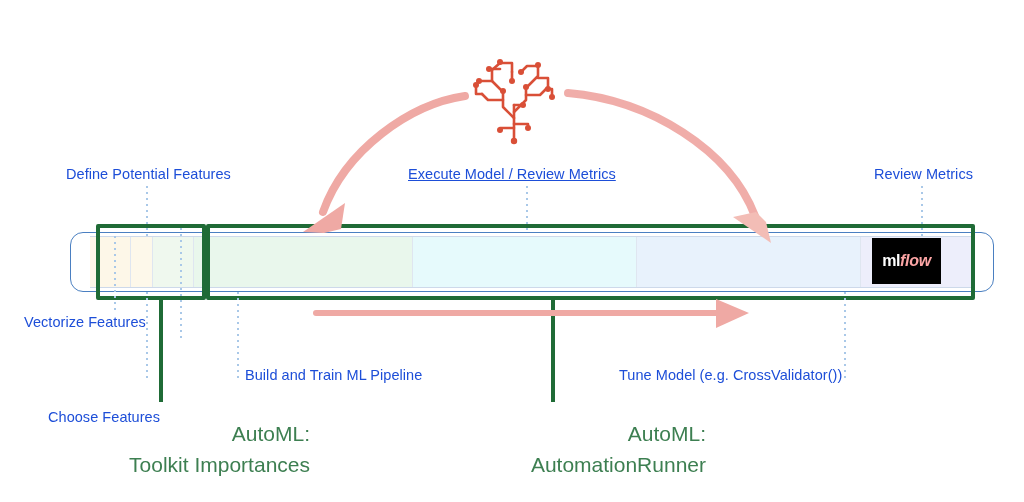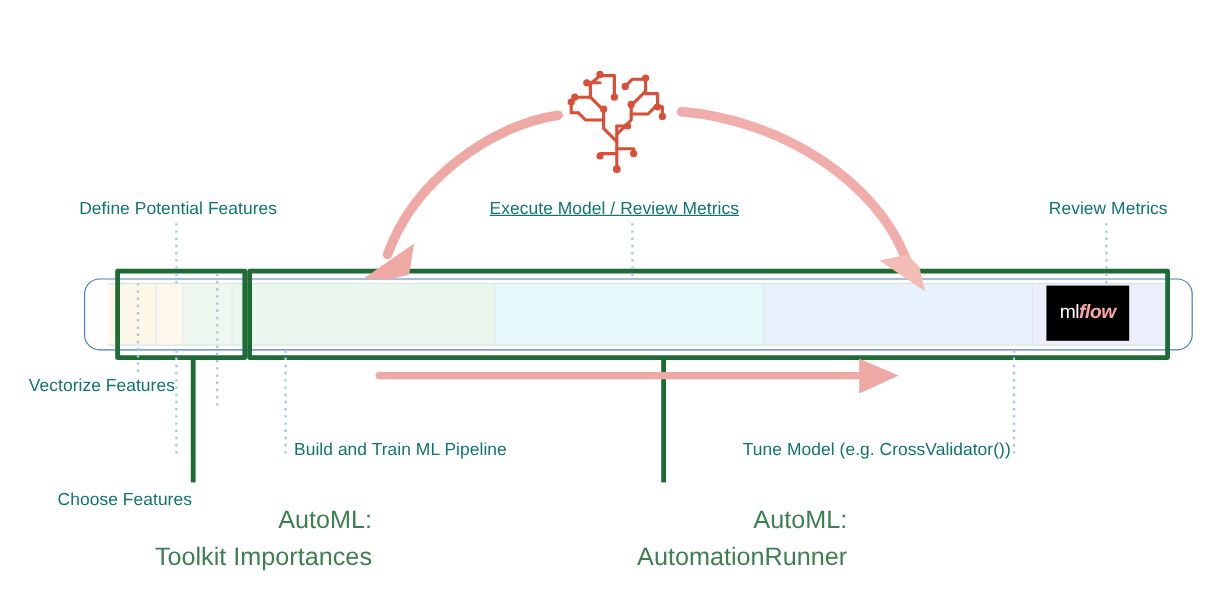--- a/index.html
+++ b/index.html
@@ -26,21 +26,21 @@
     top: 14px;
     font-size: 27px;
     color: #3d7f51;
     letter-spacing: 0.1px;
     white-space: nowrap;
   }
 
   
   .callout {
     font-size: 14.5px;
-    color: #0f766e;
+    color: #1d4ed8;
     white-space: nowrap;
     letter-spacing: 0.05px;
   }
 
   
   .gstem {
     width: 4px;
     background: #1f6b36;
   }
 
@@ -98,21 +98,21 @@
     width: 69px;
     height: 46px;
     background: #000000;
     display: flex;
     align-items: center;
     justify-content: center;
   }
   #mlflow .ml {
     color: #ffffff;
     font-size: 16px;
-    font-weight: normal;
+    font-weight: bold;
     letter-spacing: -0.4px;
   }
   #mlflow .flow {
     color: #fca5a5;
     font-size: 16px;
     font-weight: bold;
     font-style: italic;
     letter-spacing: -0.3px;
   }
 

